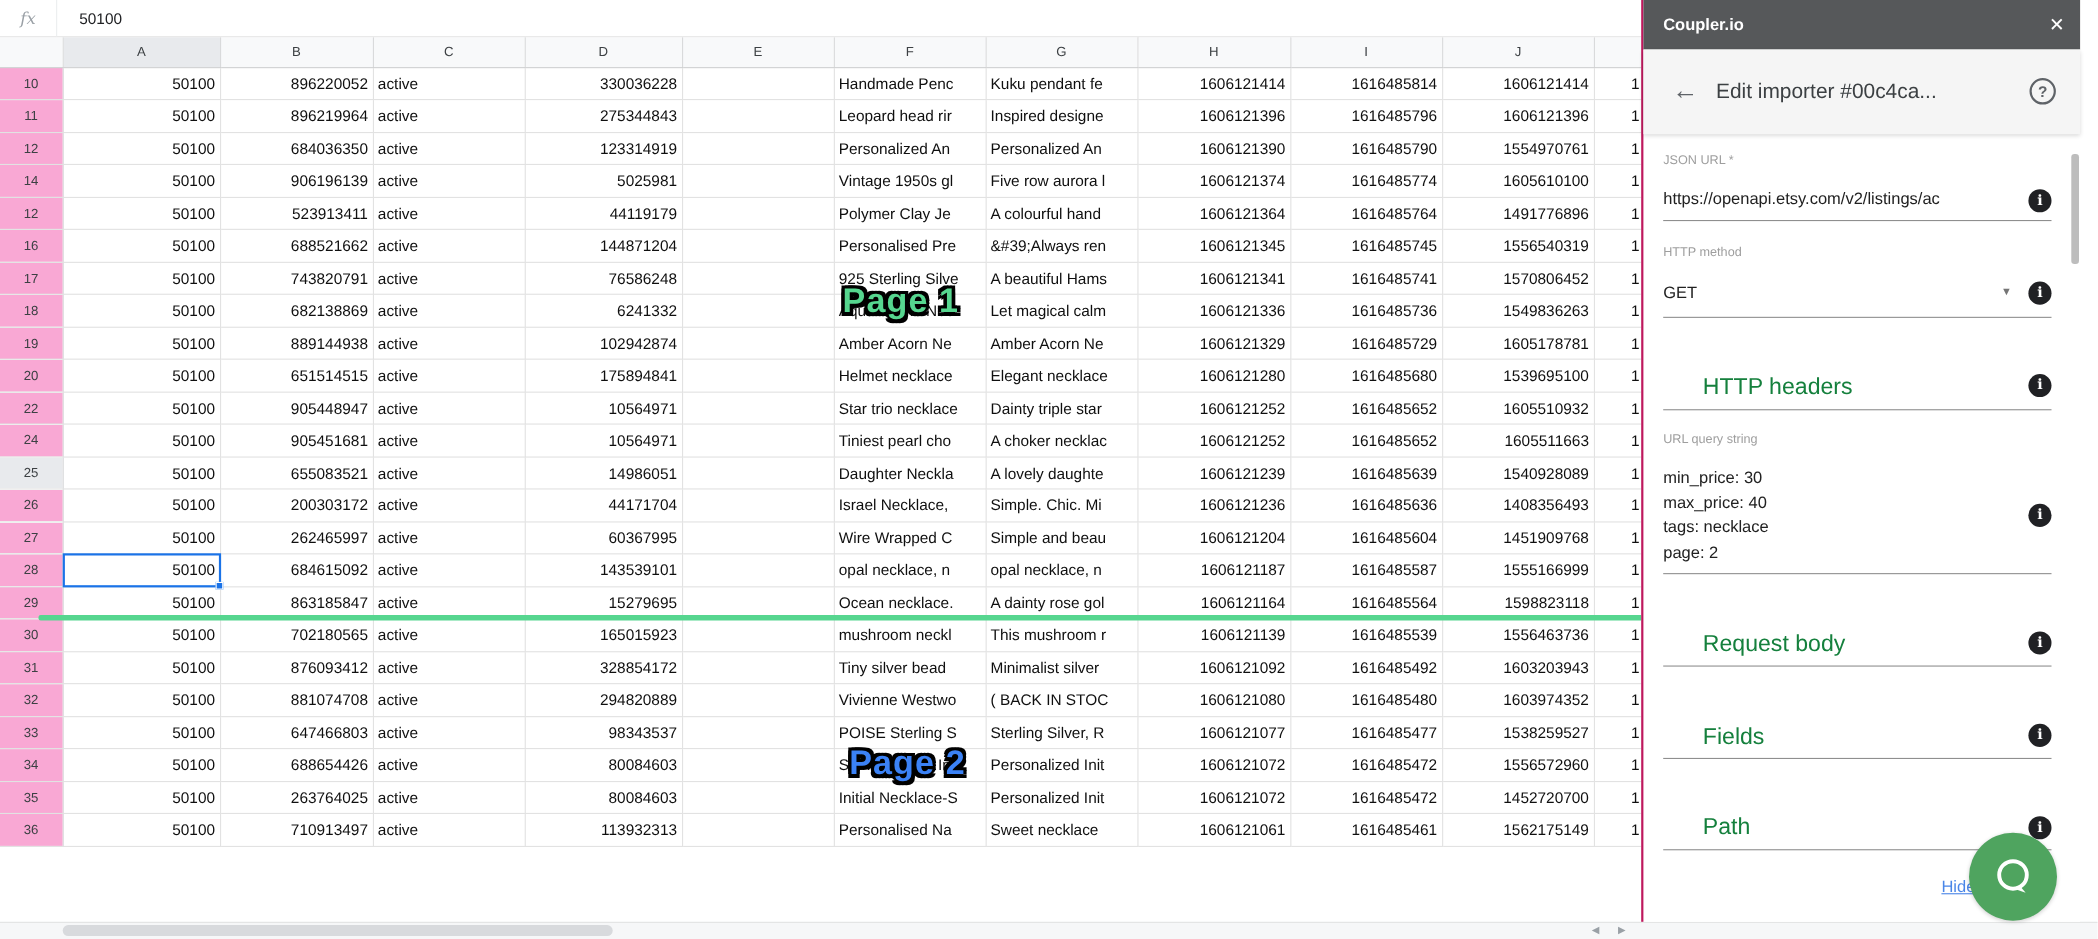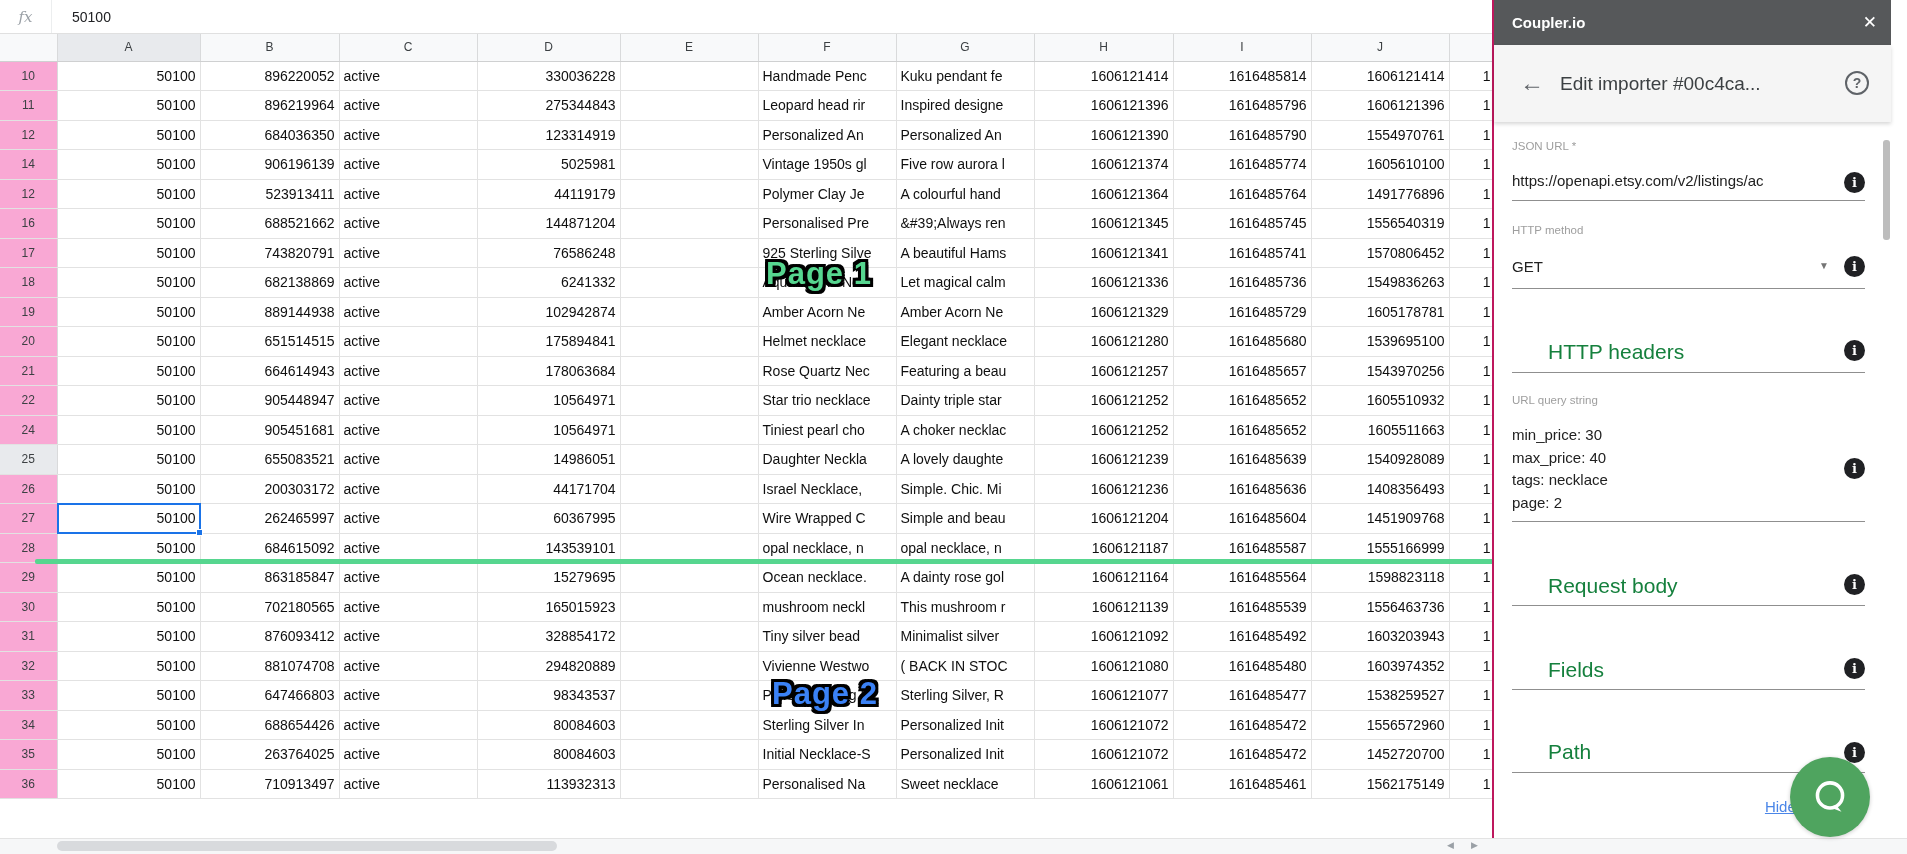--- a/index.html
+++ b/index.html
@@ -264,34 +264,20 @@
             <td class="r">175894841</td>
             <td class="r"></td>
             <td class="l">Helmet necklace</td>
             <td class="l">Elegant necklace</td>
             <td class="r">1606121280</td>
             <td class="r">1616485680</td>
             <td class="r">1539695100</td>
             <td class="kcell">1</td>
           </tr>
           <tr>
-            <th>21</th>
-            <td class="r">50100</td>
-            <td class="r">664614943</td>
-            <td class="l">active</td>
-            <td class="r">178063684</td>
-            <td class="r"></td>
-            <td class="l">Rose Quartz Nec</td>
-            <td class="l">Featuring a beau</td>
-            <td class="r">1606121257</td>
-            <td class="r">1616485657</td>
-            <td class="r">1543970256</td>
-            <td class="kcell">1</td>
-          </tr>
-          <tr>
             <th>22</th>
             <td class="r">50100</td>
             <td class="r">905448947</td>
             <td class="l">active</td>
             <td class="r">10564971</td>
             <td class="r"></td>
             <td class="l">Star trio necklace</td>
             <td class="l">Dainty triple star</td>
             <td class="r">1606121252</td>
             <td class="r">1616485652</td>

